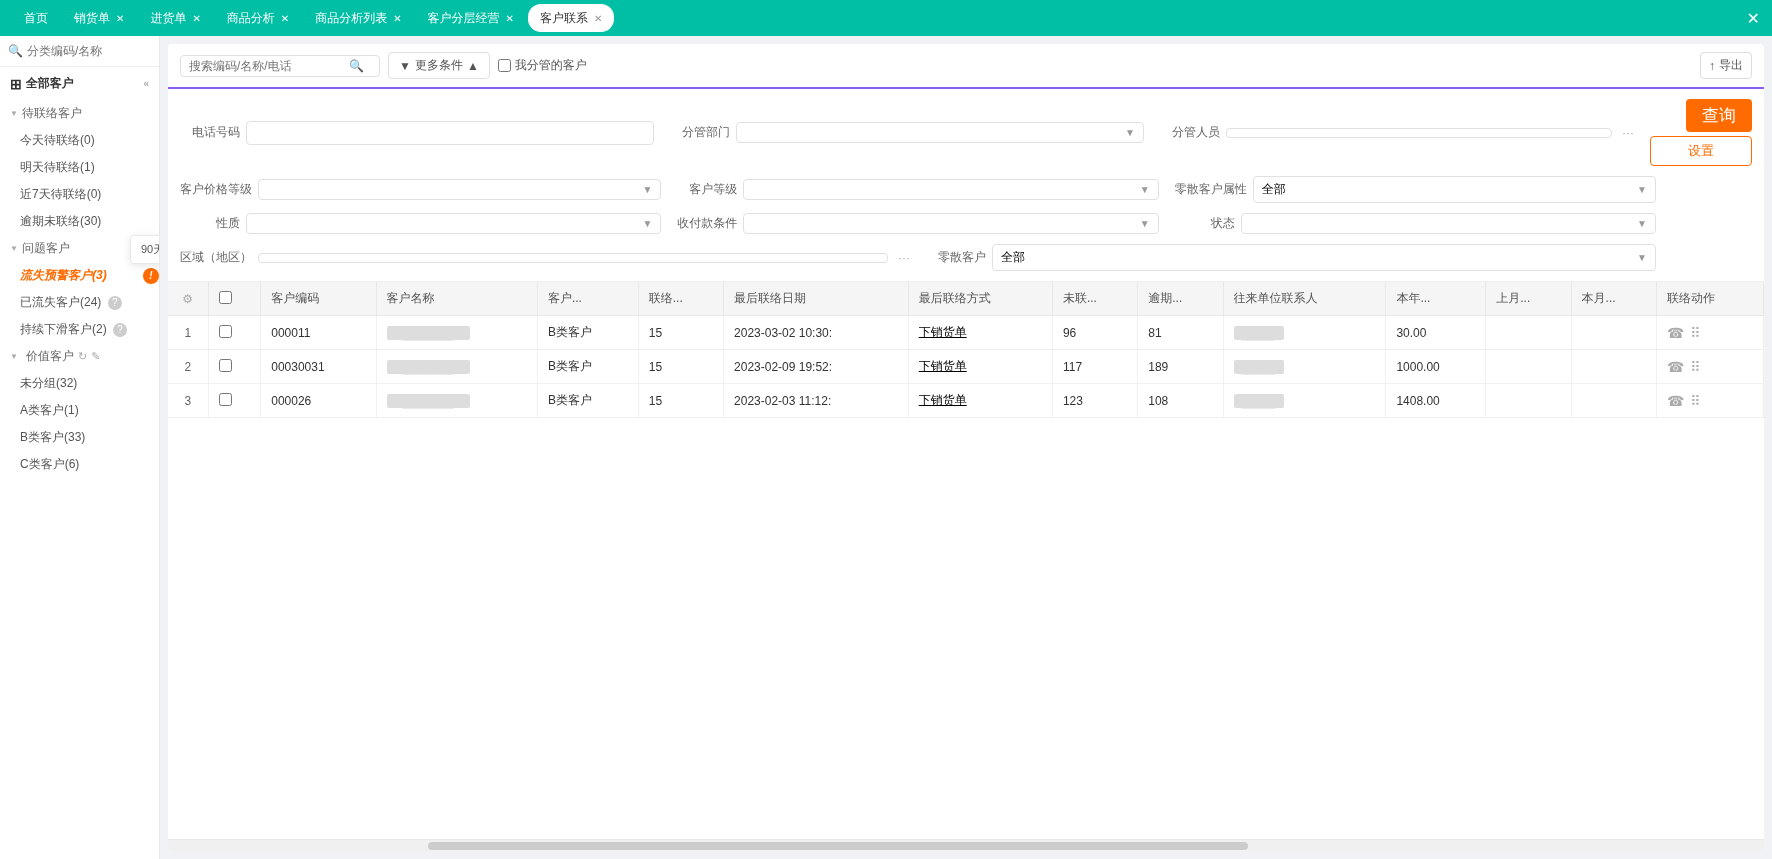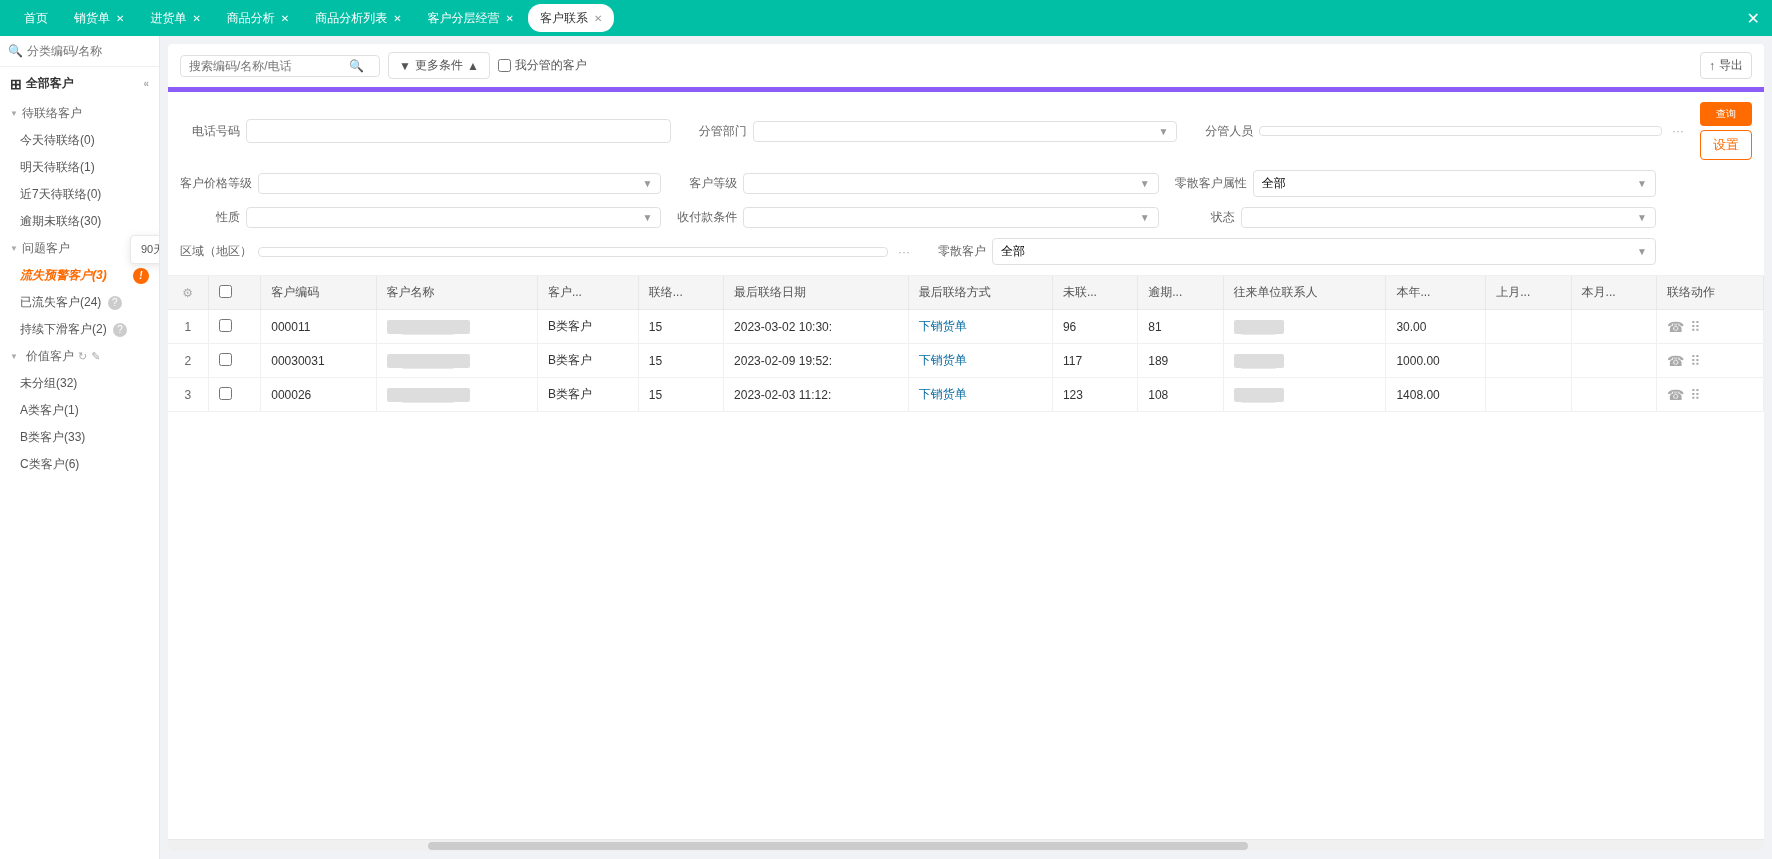--- a/index.html
+++ b/index.html
@@ -95,21 +95,21 @@
       cursor: pointer;
       position: relative;
     }
     .sidebar-group-label::before {
       content: '▼';
       font-size: 8px;
       margin-right: 4px;
       color: #aaa;
     }
     .sidebar-item {
-      padding: 5px 10px 5px 20px;
+      padding: 5px 0 5px 20px;
       color: #555;
       cursor: pointer;
       font-size: 12px;
     }
     .sidebar-item.active {
       color: #ff6b00;
       font-weight: bold;
     }
     .sidebar-item-with-badge {
       display: flex;
@@ -165,21 +165,21 @@
       background: #fff;
       margin: 8px;
       border-radius: 4px;
     }
 
     
     .toolbar {
       display: flex;
       align-items: center;
       padding: 8px 12px;
-      border-bottom: 5px solid #8b5cf6;
+      border-bottom: 2px solid #8b5cf6;
       gap: 8px;
     }
     .search-input-box {
       display: flex;
       align-items: center;
       border: 1px solid #e0e0e0;
       border-radius: 4px;
       padding: 3px 8px;
       width: 200px;
     }
@@ -270,21 +270,22 @@
     }
     .filter-select .arrow { color: #999; font-size: 10px; }
     .filter-dots { color: #aaa; margin-left: 4px; cursor: pointer; }
     .query-btn {
       background: #ff6b00;
       color: #fff;
       border: none;
       border-radius: 4px;
       padding: 5px 16px;
       cursor: pointer;
-      font-size: 10px;
+      font-size: 17px;
+      margin-left: 36px;
     }
     .setting-btn {
       background: #fff;
       color: #ff6b00;
       border: 1px solid #ff6b00;
       border-radius: 4px;
       padding: 5px 12px;
       cursor: pointer;
       font-size: 13px;
     }
@@ -321,21 +322,21 @@
     tbody tr {
       border-bottom: 1px solid #f0f0f0;
     }
     tbody td {
       padding: 8px 10px;
       color: #333;
       white-space: nowrap;
       border-right: 1px solid #f0f0f0;
     }
     tbody td:first-child { text-align: center; color: #666; }
-    td.link-cell { color: #0369a1; cursor: pointer; }
+    td.link-cell { color: #000000; cursor: pointer; text-decoration: underline; }
     .settings-icon { color: #aaa; cursor: pointer; }
 
     
     .pagination {
       display: flex;
       align-items: center;
       justify-content: flex-end;
       padding: 8px 16px;
       border-top: 1px solid #f0f0f0;
       gap: 8px;

